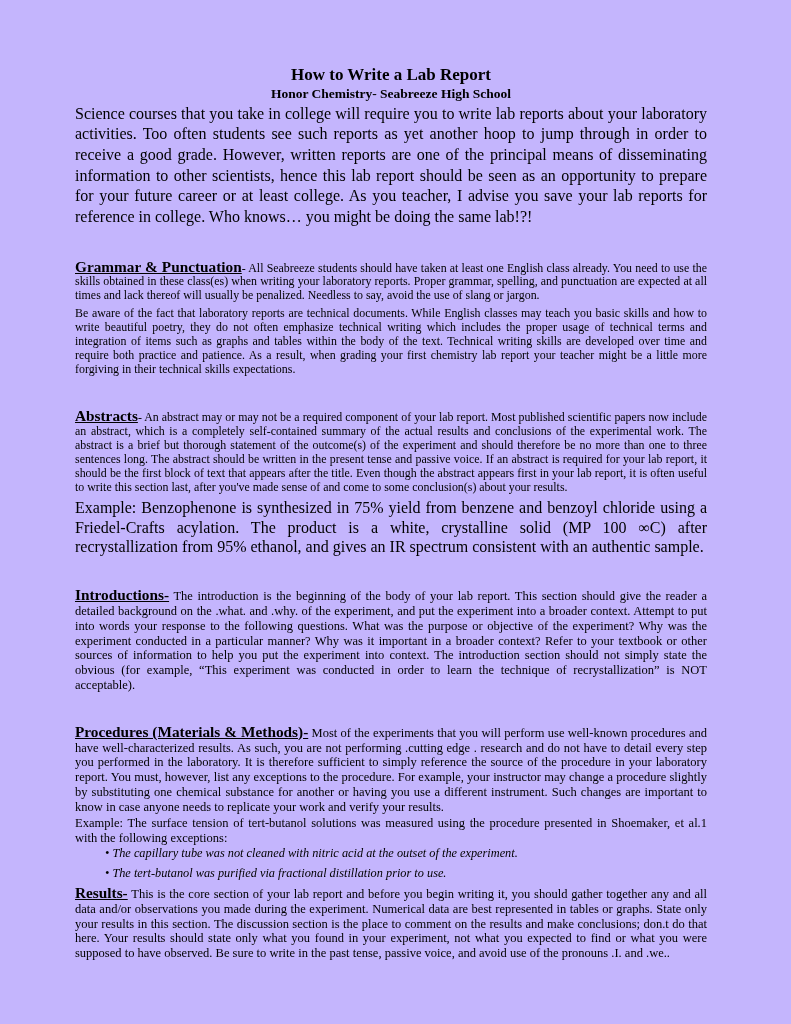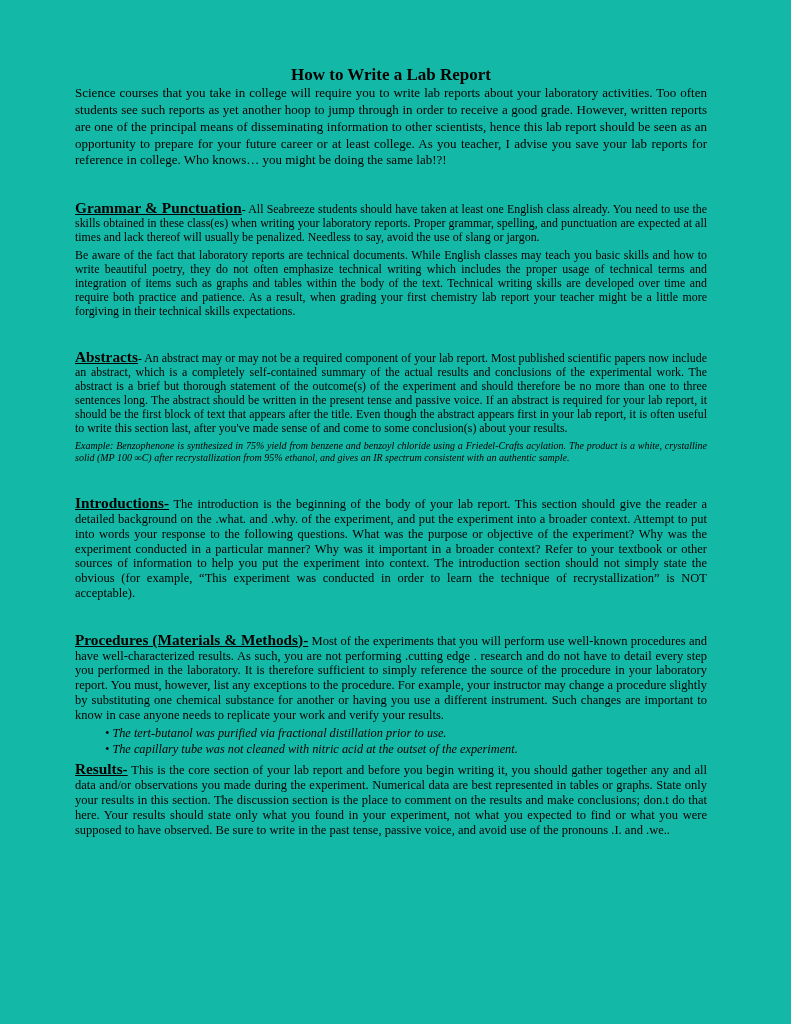--- a/index.html
+++ b/index.html
@@ -1,57 +1,56 @@
 <!DOCTYPE html>
 <html><head>
 <meta charset="utf-8">
 <style>
   * { margin: 0; padding: 0; box-sizing: border-box; }
   html, body { background: #ffffff; }
   body { width: 791px; }
   .page {
     width: 791px;
     min-height: 1024px;
-    background: #14b8a6;
+    background: #c4b5fd;
     color: #000000;
     font-family: "Liberation Serif", "DejaVu Serif", serif;
     padding: 64px 84px 36px 75px;
   }
   .title {
     text-align: center;
     font-size: 17px;
     font-weight: bold;
     line-height: 1.25;
   }
   .subtitle {
     text-align: center;
     font-size: 13.5px;
     font-weight: bold;
     line-height: 1.3;
     margin-bottom: 1px;
   }
   .intro {
-    font-size: 13px;
+    font-size: 16px;
     line-height: 1.29;
     text-align: justify;
   }
   .body {
     font-size: 11.9px;
     line-height: 1.17;
     text-align: justify;
   }
   .body-lg {
     font-size: 12.5px;
     line-height: 1.18;
     text-align: justify;
   }
   .example {
-    font-size: 10px;
+    font-size: 16px;
     line-height: 1.2;
-    font-style: italic;
     text-align: justify;
   }
   .bullet {
     font-size: 12.3px;
     font-style: italic;
     line-height: 1.3;
     margin-left: 30px;
     text-align: left;
   }
   .mt { margin-top: 30px; }
@@ -64,31 +63,33 @@
     font-size: 15.3px;
   }
   .i { }
 </style>
 </head>
 <body>
 
 <div class="page">
 
   <h1 class="title">How to Write a Lab Report</h1>
+  <h2 class="subtitle">Honor Chemistry- Seabreeze High School</h2>
 
   <p class="intro">Science courses that you take in college will require you to write lab reports about your laboratory activities. Too often students see such reports as yet another hoop to jump through in order to receive a good grade. However, written reports are one of the principal means of disseminating information to other scientists, hence this lab report should be seen as an opportunity to prepare for your future career or at least college. As you teacher, I advise you save your lab reports for reference in college. Who knows… you might be doing the same lab!?!</p>
 
   <p class="body mt"><span class="h">Grammar &amp; Punctuation</span><span>- All Seabreeze students should have taken at least one English class already. You need to use the skills obtained in these class(es) when writing your laboratory reports.  Proper grammar, spelling, and punctuation are expected at all times and lack thereof will usually be penalized.  Needless to say, avoid the use of slang or jargon.</span></p>
   <p class="body mt-sm"><span>Be aware of the fact that laboratory reports are technical documents.  While English classes may teach you basic skills and how to write beautiful poetry, they do not often emphasize technical writing which includes the proper usage of technical terms and integration of items such as graphs and tables within the body of the text.  Technical writing skills are developed over time and require both practice and patience.  As a result, when grading your first chemistry lab report your teacher might be a little more forgiving in their technical skills expectations.</span></p>
 
   <p class="body mt"><span class="h">Abstracts</span><span>- An abstract may or may not be a required component of your lab report.  Most published scientific papers now include an abstract, which is a completely self-contained summary of the actual results and conclusions of the experimental work.  The abstract is a brief but thorough statement of the outcome(s) of the experiment and should therefore be no more than one to three sentences long.  The abstract should be written in the present tense and passive voice.  If an abstract is required for your lab report, it should be the first block of text that appears after the title.  Even though the abstract appears </span><span class="i">first</span><span> in your lab report, it is often useful to write this section last, after you've made sense of and come to some conclusion(s) about your results.</span></p>
   <p class="example mt-sm"><span>Example:  Benzophenone is synthesized in 75% yield from benzene and benzoyl chloride using a Friedel-Crafts acylation. The product is a white, crystalline solid (MP 100 ∞C) after recrystallization from 95% ethanol, and gives an IR spectrum consistent with an authentic sample.</span></p>
 
   <p class="body-lg mt"><span class="h">Introductions-</span><span> The introduction is the beginning of the body of your lab report. This section should give the reader a detailed background on the .what. and .why. of the experiment, and put the experiment into a </span><span class="i">broader context</span><span>. Attempt to put into words your response to the following questions. </span><span class="i">What</span><span> was the purpose or objective of the experiment? </span><span class="i">Why</span><span> was the experiment conducted in a particular manner? </span><span class="i">Why</span><span> was it important in a broader context? Refer to your textbook or other sources of information to help you put the experiment into context. The introduction section should </span><span class="i">not</span><span> simply state the obvious (for example, “This experiment was conducted in order to learn the technique of recrystallization” is NOT acceptable).</span></p>
 
   <p class="body-lg mt"><span class="h">Procedures (Materials &amp; Methods)-</span><span> Most of the experiments that you will perform use well-known procedures and have well-characterized results. As such, you are not performing .cutting edge . research and do not have to detail every step you performed in the laboratory. It is therefore sufficient to simply reference the source of the procedure in your laboratory report. You must, however, list any </span><span class="i">exceptions</span><span> to the procedure. For example, your instructor may change a procedure slightly by substituting one chemical substance for another or having you use a different instrument. Such changes are important to know in case anyone needs to replicate your work and verify your results.</span></p>
+  <p class="body-lg mt-xs"><span>Example: </span><span class="i">The surface tension of tert-butanol solutions was measured using the procedure presented in Shoemaker, et al.1 with the following exceptions:</span></p>
 
+  <div class="bullet"><span>• The capillary tube was not cleaned with nitric acid at the outset of the experiment.</span></div>
   <div class="bullet mt-sm"><span>• The tert-butanol was purified via fractional distillation prior to use.</span></div>
-  <div class="bullet"><span>• The capillary tube was not cleaned with nitric acid at the outset of the experiment.</span></div>
 
   <p class="body-lg mt-xs"><span class="h">Results-</span><span> This is the core section of your lab report and before you begin writing it, you should gather together any and all data and/or observations you made during the experiment. Numerical data are best represented in tables or graphs. State only your results in this section. The discussion section is the place to comment on the results and make conclusions; don.t do that here. Your results should state only what you found in your experiment, not what you expected to find or what you were supposed to have observed. Be sure to write in the past tense, passive voice, and avoid use of the pronouns .I. and .we..</span></p>
 
 </div>
 
 </body></html>

